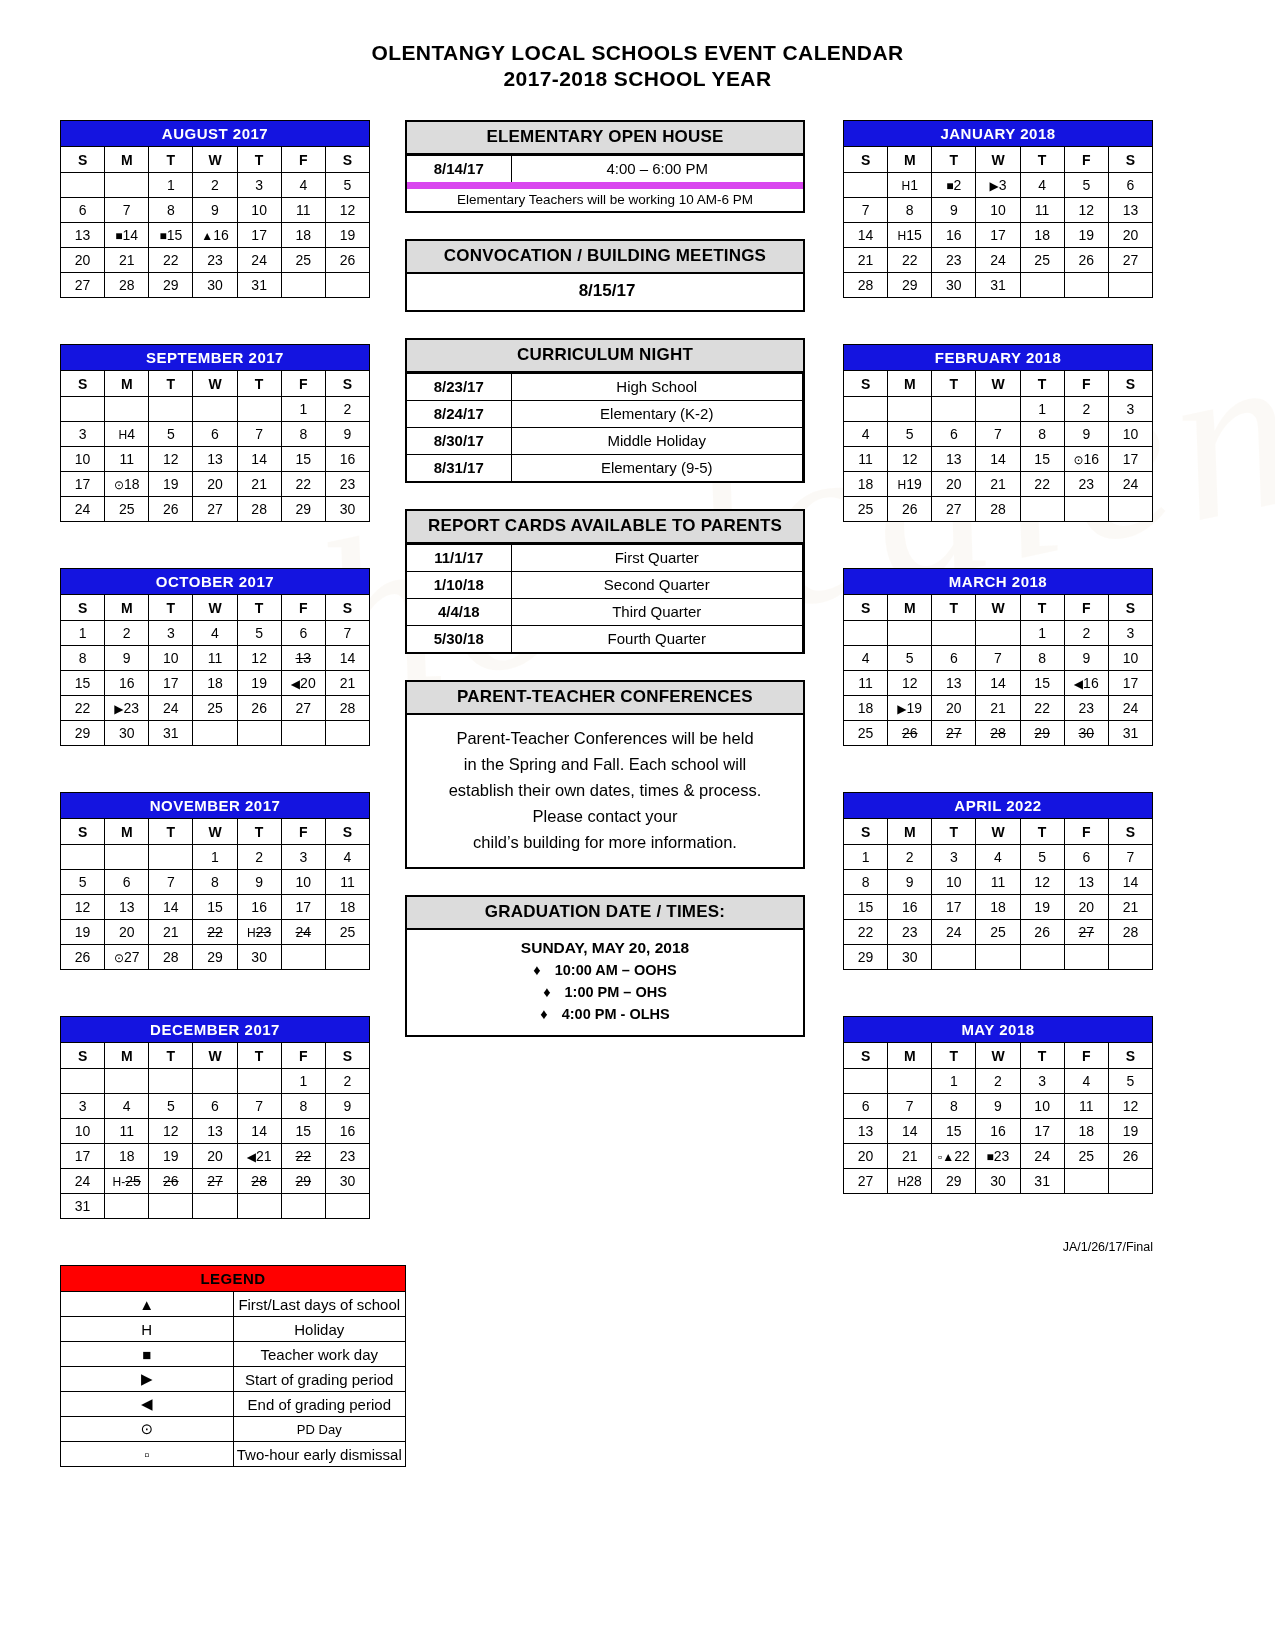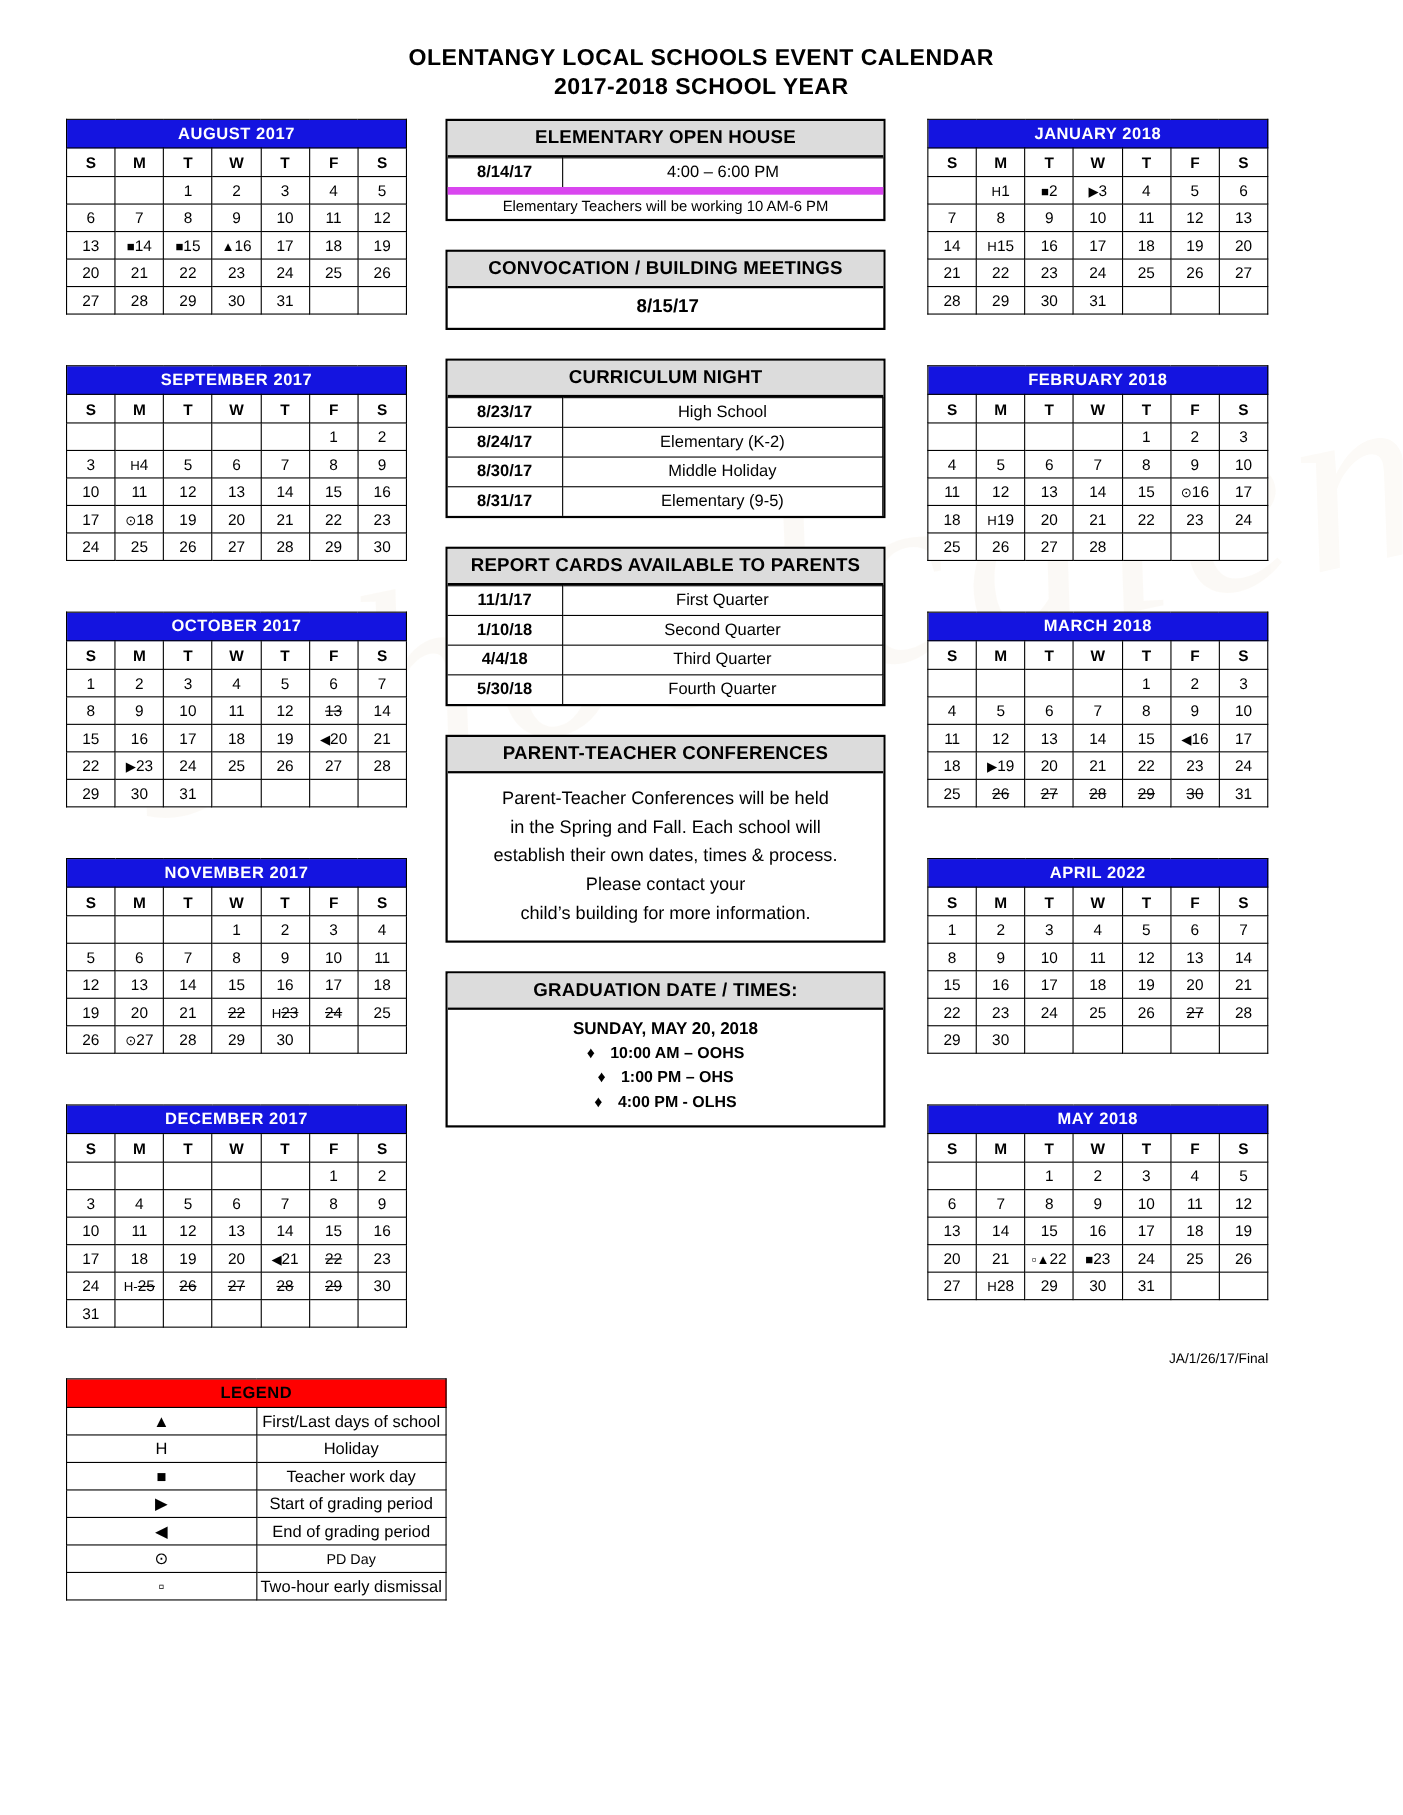--- a/index.html
+++ b/index.html
@@ -26,21 +26,21 @@
     font-size: 21px;
     font-weight: bold;
     letter-spacing: 0.4px;
     line-height: 26px;
     font-family: "Liberation Sans", sans-serif;
   }
 
   
   .columns {
     position: absolute;
-    top: 108px;
+    top: 120px;
     left: 0;
     width: 1275px;
     display: flex;
     align-items: flex-start;
   }
   .col-left  { width: 340px; margin-left: 60px; }
   .col-mid   { width: 400px; margin-left: 5px; }
   .col-right { width: 315px; margin-left: 38px; }
 
   

